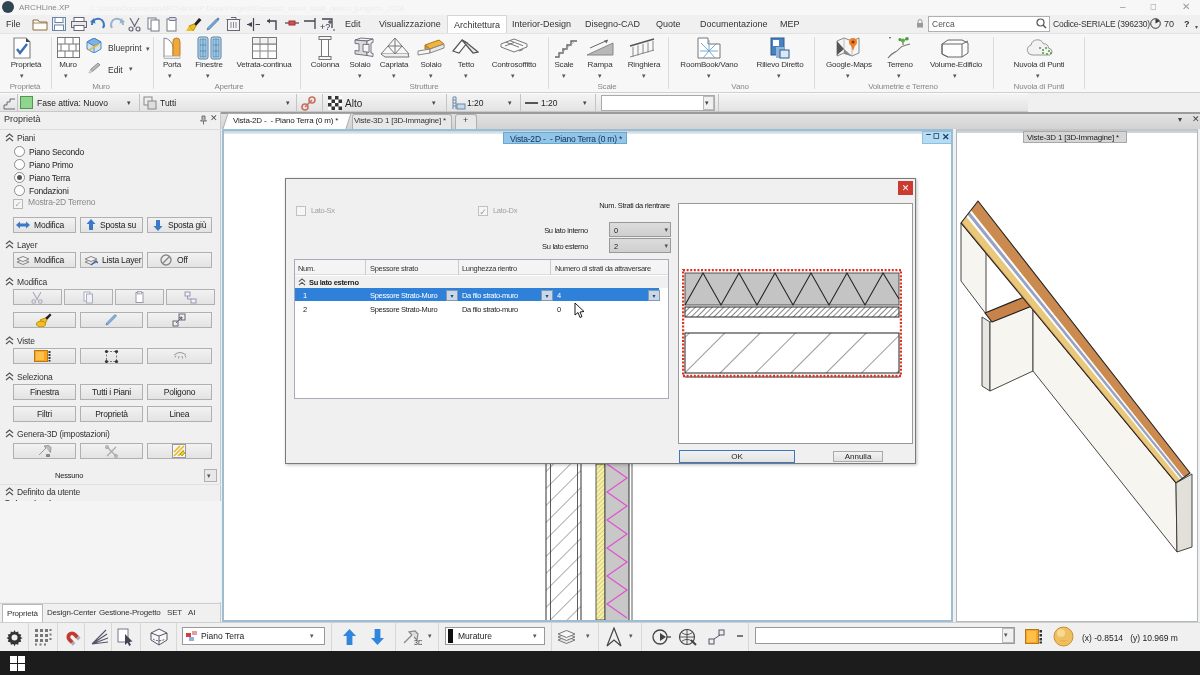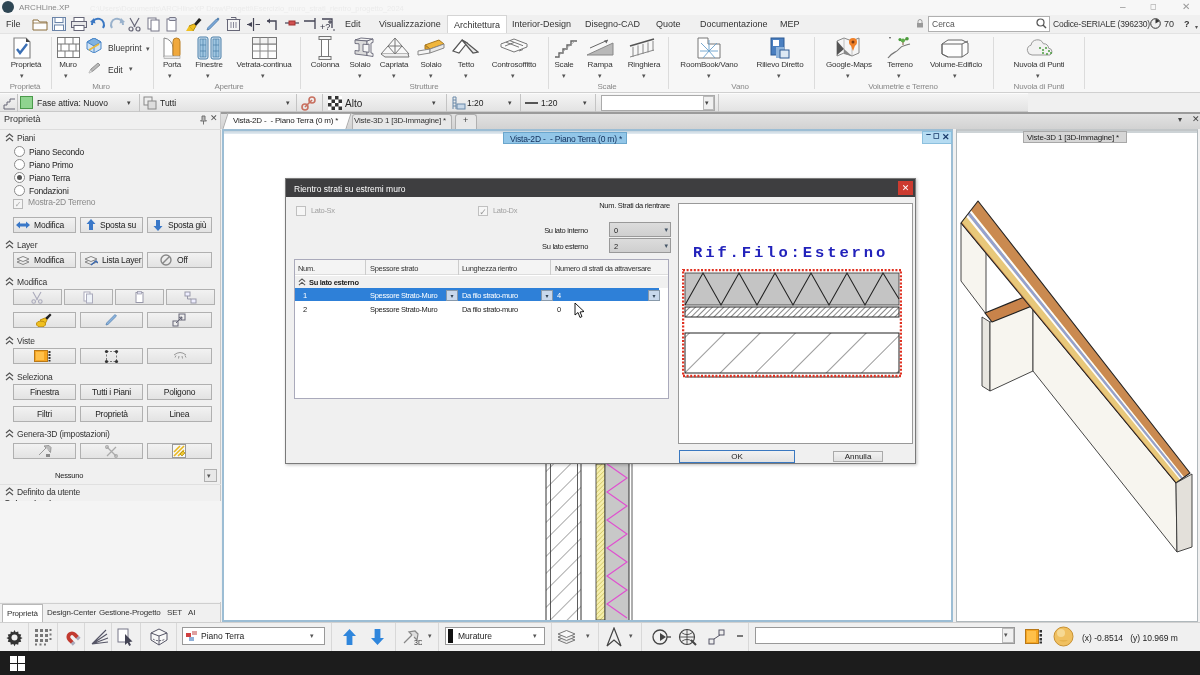--- a/index.html
+++ b/index.html
@@ -690,21 +690,20 @@
         <polygon points="12.5,81 226,347 224.3,348.2 10.5,83.6" fill="#94a2d0"></polygon>
         <polygon points="10.5,83.6 224.3,348.2 223.2,349 9.1,85.4" fill="#fdfdfd"></polygon>
         <polygon points="21,70 233,342 219,352 4,92" fill="none" stroke="#222" stroke-width="1.1"></polygon>
 
         <polygon points="219,352 235,343 235,416 220,421" fill="#e3e0da" stroke="#333" stroke-width="0.9"></polygon>
       </g>
     </svg>
   </div>
 
   <div class="abs" id="dialog">
-    <div id="dlgtitle">Rientro strati su estremi muro</div>
     <div id="dlgclose">✕</div>
 
     <div class="abs" style="left:10px;top:27px;width:10px;height:10px;border:1px solid #c0c0c0;background:#f6f6f6;"></div>
     <div class="abs" style="left:25px;top:27px;font-size:7.5px;letter-spacing:-0.3px;color:#a0a0a0;">Lato-Sx</div>
     <div class="abs" style="left:192px;top:27px;width:10px;height:10px;border:1px solid #c0c0c0;background:#f6f6f6;color:#999;font-size:9px;line-height:10px;text-align:center;">✓</div>
     <div class="abs" style="left:207px;top:27px;font-size:7.5px;letter-spacing:-0.3px;color:#a0a0a0;">Lato-Dx</div>
     <div class="abs" style="left:234px;top:22px;width:150px;text-align:right;font-size:7.5px;letter-spacing:-0.3px;color:#222;">Num. Strati da rientrare</div>
     <div class="abs" style="left:202px;top:47px;width:100px;text-align:right;font-size:7.5px;letter-spacing:-0.3px;">Su lato interno</div>
     <div class="abs" style="left:323px;top:43px;width:62px;height:15px;background:linear-gradient(#dcdcdc,#cfcfcf);border:1px solid #999;font-size:7.5px;padding:3px 0 0 4px;">0<span style="position:absolute;right:2px;top:3px;font-size:7px;color:#456;">▾</span></div>
     <div class="abs" style="left:202px;top:63px;width:100px;text-align:right;font-size:7.5px;letter-spacing:-0.3px;">Su lato esterno</div>
@@ -736,21 +735,20 @@
       <div class="abs" style="left:75px;top:45px;font-size:7.5px;letter-spacing:-0.3px;color:#222;">Spessore Strato-Muro</div>
       <div class="abs" style="left:167px;top:45px;font-size:7.5px;letter-spacing:-0.3px;color:#222;">Da filo strato-muro</div>
       <div class="abs" style="left:262px;top:45px;font-size:7.5px;color:#222;">0</div>
     </div>
 
     <svg class="abs" style="left:288px;top:124px;" width="11" height="16" viewBox="0 0 11 16">
         <path d="M1 0 L1 12 L4 9.5 L6 14.5 L8 13.5 L6 9 L10 8.5 Z" fill="#fff" stroke="#000" stroke-width="0.9"></path>
       </svg>
 
     <div class="abs" style="left:392px;top:24px;width:235px;height:241px;background:#fff;border:1px solid #999;">
-      <div class="abs" style="left:14px;top:40px;width:215px;font-size:15.5px;font-weight:bold;color:#2222bb;font-family:'Liberation Mono',monospace;letter-spacing:2.9px;">Rif.Filo:Esterno</div>
       <svg class="abs" style="left:3px;top:65px;" width="220" height="112" viewBox="0 0 220 112">
         <defs>
           <pattern id="ph1" width="4" height="4" patternTransform="rotate(45)" patternUnits="userSpaceOnUse">
               <rect width="4" height="4" fill="#fff"></rect>
               <line x1="0" y1="0" x2="0" y2="4" stroke="#222" stroke-width="1.1"></line>
             </pattern>
           <pattern id="ph2" width="25" height="25" patternTransform="rotate(45)" patternUnits="userSpaceOnUse">
               <rect width="25" height="25" fill="#fff"></rect>
               <line x1="0" y1="0" x2="0" y2="25" stroke="#333" stroke-width="1"></line>
             </pattern>

